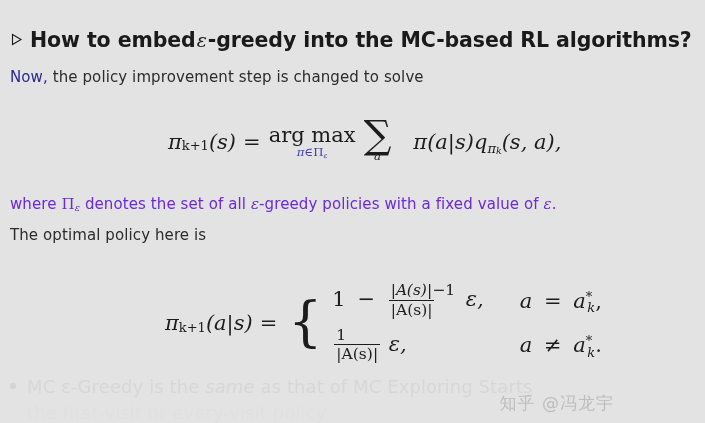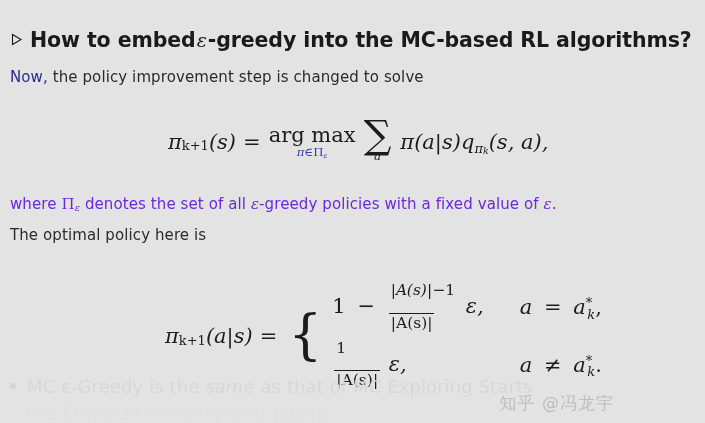--- a/index.html
+++ b/index.html
@@ -153,21 +153,21 @@
     display: inline-flex;
     flex-direction: column;
     align-items: flex-start;
     vertical-align: middle;
     font-size: 0.74em;
     margin: 0 2px;
     position: relative;
     top: -0.05em;
   }
   .frac .num { padding: 0 2px 1px 2px; line-height: 1.05; }
-  .frac .den { padding: 1px 2px 0 2px; line-height: 1.05; border-top: 1px solid #1c1c1c; margin-top: 13px; }
+  .frac .den { padding: 1px 2px 0 2px; line-height: 1.05; border-top: 1px solid #1c1c1c; }
 
   
   .cases {
     display: inline-flex;
     align-items: center;
   }
   .brace {
     font-size: 2.55em;
     line-height: 0.85;
     font-style: normal;
@@ -257,21 +257,21 @@
         <span class="it">(s)</span>
       <span class="rm" style="margin:0 7px">=</span>
       <span class="oplimits">
         <span class="opmain">arg max</span>
         <span class="opunder blue-lim"><span>π</span><span class="rm">∈</span><span class="mi-up">Π</span><span class="subsc">ε</span></span>
       </span>
       <span class="oplimits" style="margin-left:7px">
         <span class="bigsum">∑</span>
         <span class="opunder">a</span>
       </span>
-      <span style="margin-left:8px">
+      <span style="margin-left:21px">
         <span class="it">π</span><span class="it">(a|s)</span><span class="it">q</span><span class="subsc">π</span><span class="subsc" style="font-size:0.45em; top:0.55em">k</span><span class="it">(s, a),</span>
       </span>
     </span>
   </div>
 
   <div class="textline line-where">
     <span>where </span><span class="mi-up">Π</span><span class="sub">ε</span><span> denotes the set of all </span><span class="mi">ε</span><span>-greedy policies with a fixed value of </span><span class="mi">ε</span><span>.</span>
   </div>
 
   <div class="textline line-opt">The optimal policy here is</div>

